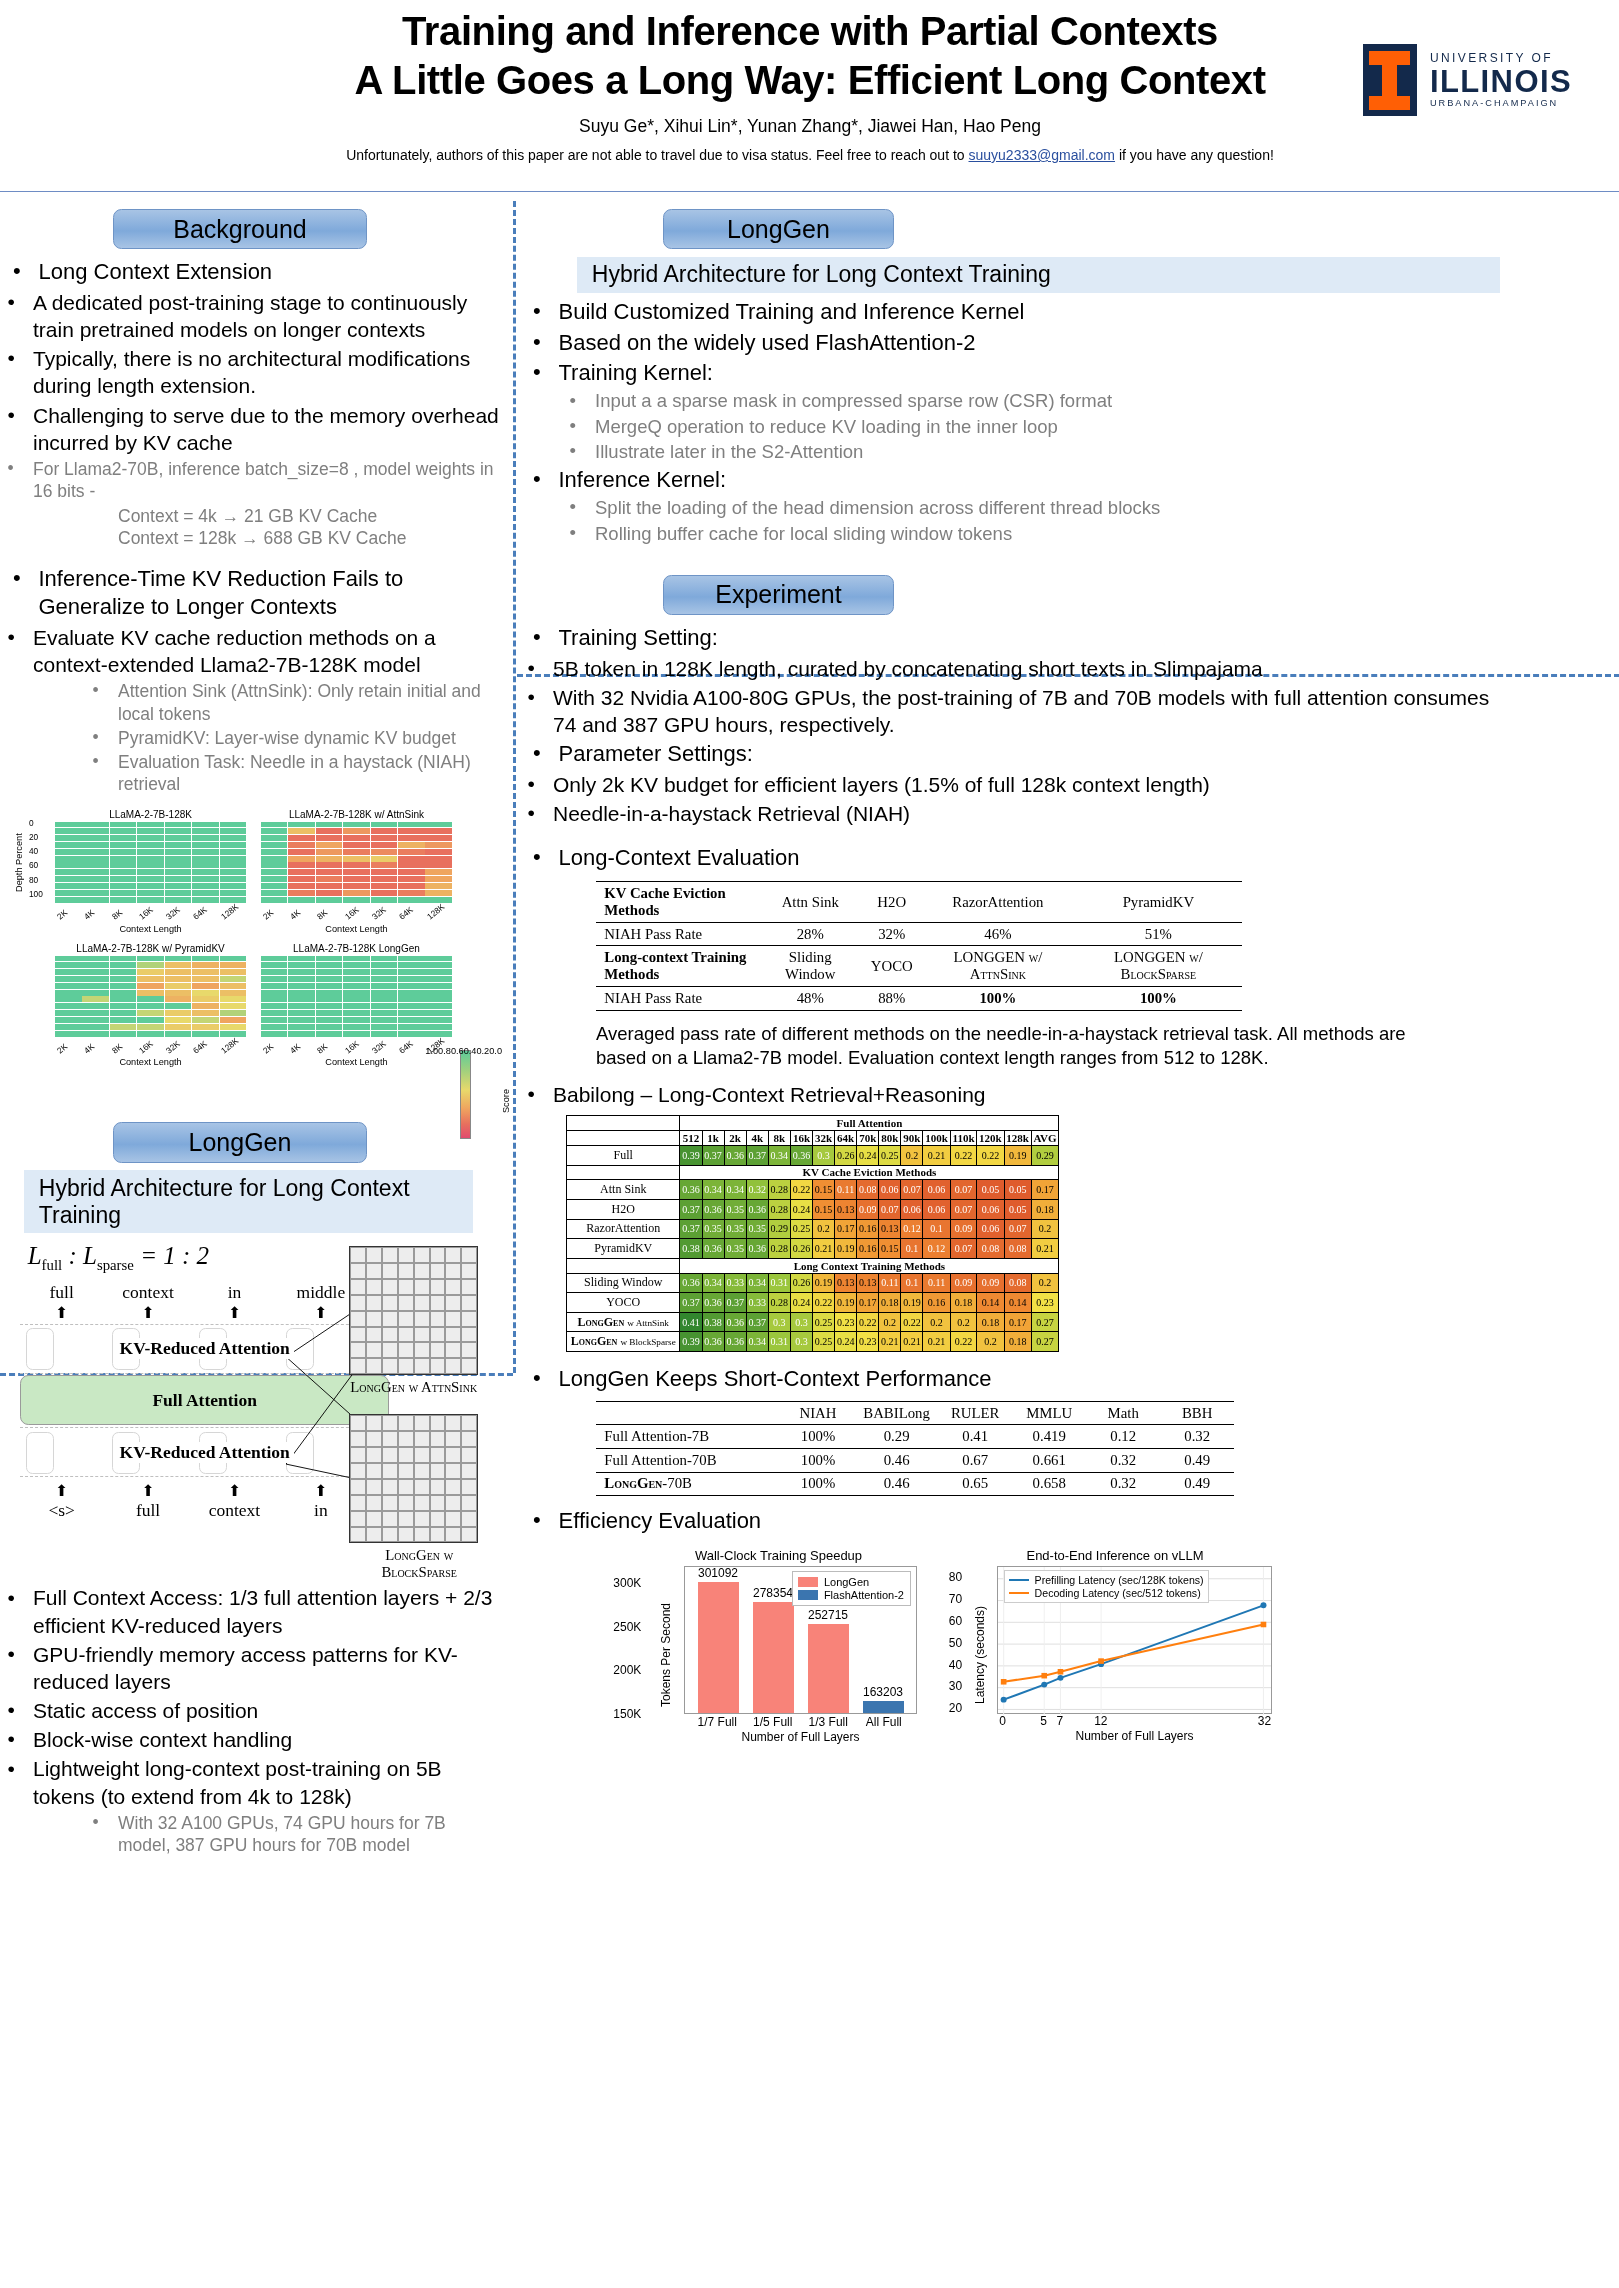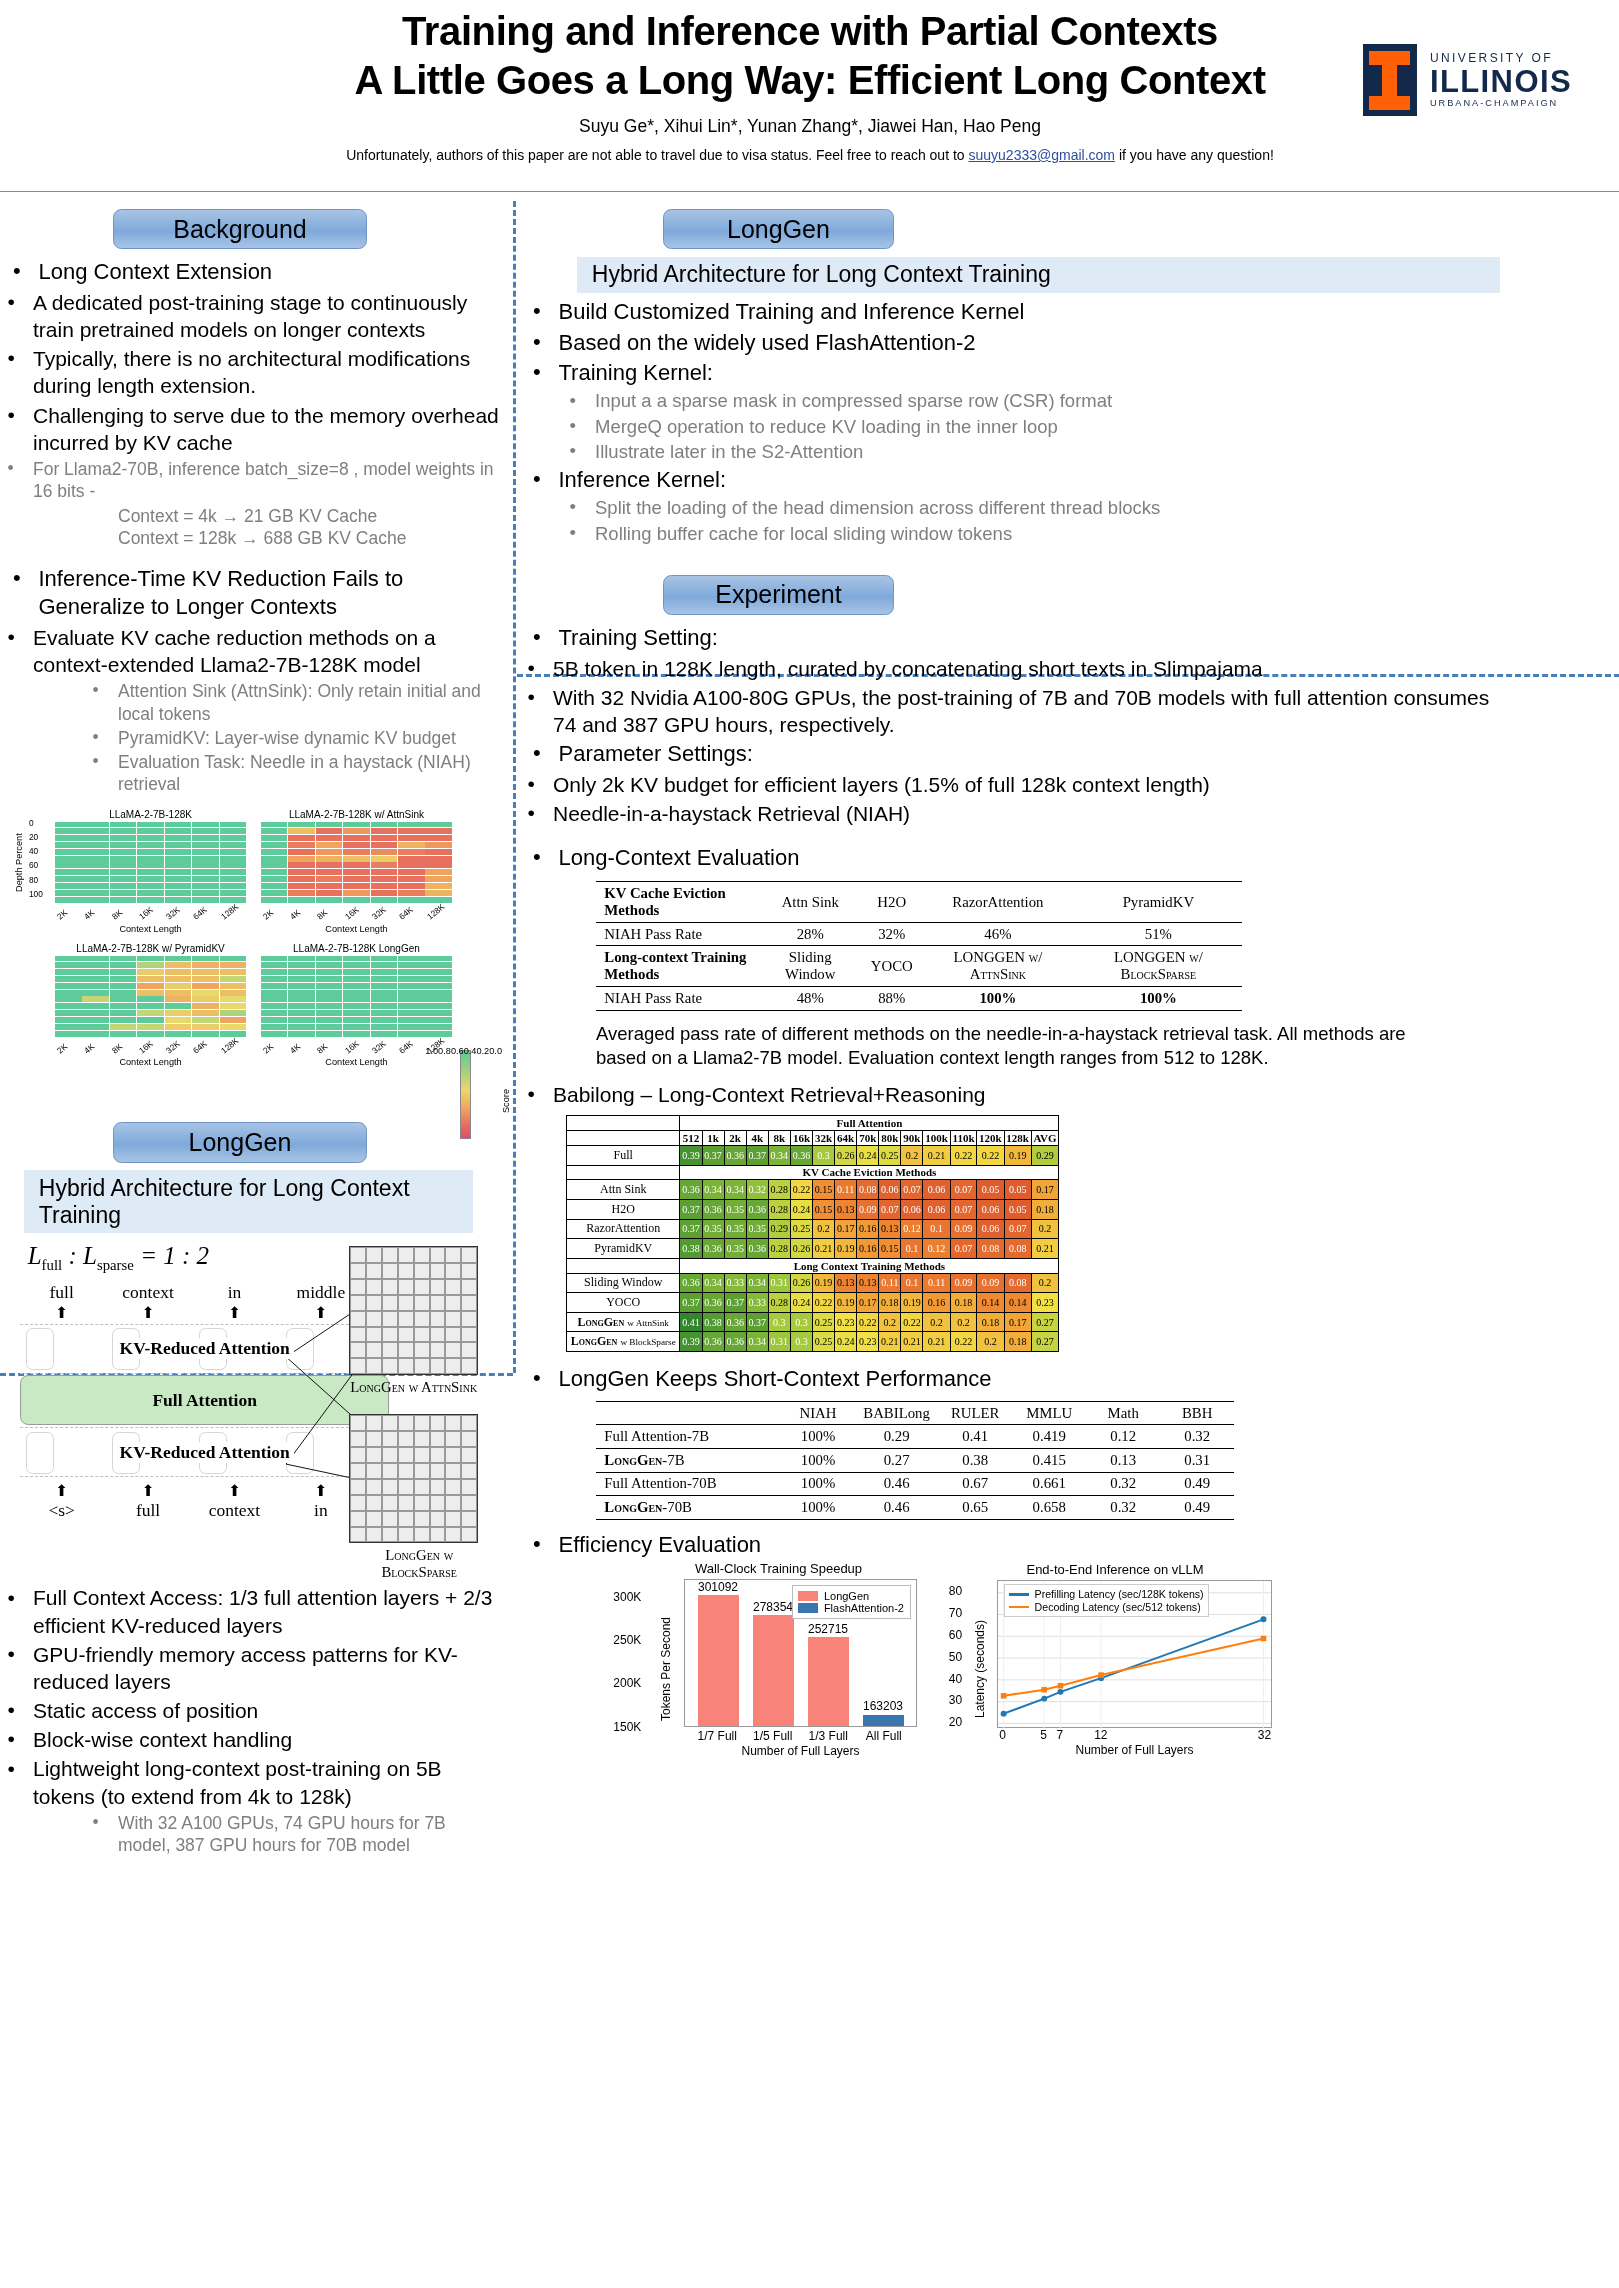--- a/index.html
+++ b/index.html
@@ -1188,29 +1188,20 @@
         <tr class="rule-mid">
           <td style="text-align: left;">Full Attention-7B</td>
           <td>100%</td>
           <td>0.29</td>
           <td>0.41</td>
           <td>0.419</td>
           <td>0.12</td>
           <td>0.32</td>
         </tr>
         <tr class="rule-mid">
-          <td style="text-align: left;"><span style="font-variant:small-caps;font-weight:bold;">LongGen</span>-7B</td>
-          <td>100%</td>
-          <td>0.27</td>
-          <td>0.38</td>
-          <td>0.415</td>
-          <td>0.13</td>
-          <td>0.31</td>
-        </tr>
-        <tr class="rule-mid">
           <td style="text-align: left;">Full Attention-70B</td>
           <td>100%</td>
           <td>0.46</td>
           <td>0.67</td>
           <td>0.661</td>
           <td>0.32</td>
           <td>0.49</td>
         </tr>
         <tr class="rule-mid rule-bot">
           <td style="text-align: left;"><span style="font-variant:small-caps;font-weight:bold;">LongGen</span>-70B</td>
@@ -1221,21 +1212,21 @@
           <td>0.32</td>
           <td>0.49</td>
         </tr>
       </tbody>
     </table>
 
   <ul class="b lvl1" style="padding:11px 16.6px 0 5.5px;">
     <li>Efficiency Evaluation</li>
   </ul>
 
-  <div style="display:flex; gap:41px; margin:2px 0 0 120px;align-items:center;">
+  <div style="display:flex; gap:41px; margin:12px 0 0 120px;">
 
     <div class="chart-box" style="width:277px;">
       <div class="chart-title">Wall-Clock Training Speedup</div>
       <div style="position:relative; margin-left:44px;">
         <div class="ylab-rot">Tokens Per Second</div>
         <div class="bar-yaxis" id="barY">
             <span style="top: 148px; right: 3.7px;">150K</span>
             <span style="top: 104px; right: 3.7px;">200K</span>
             <span style="top: 61px; right: 3.7px;">250K</span>
             <span style="top: 17.4px; right: 3.7px;">300K</span>

